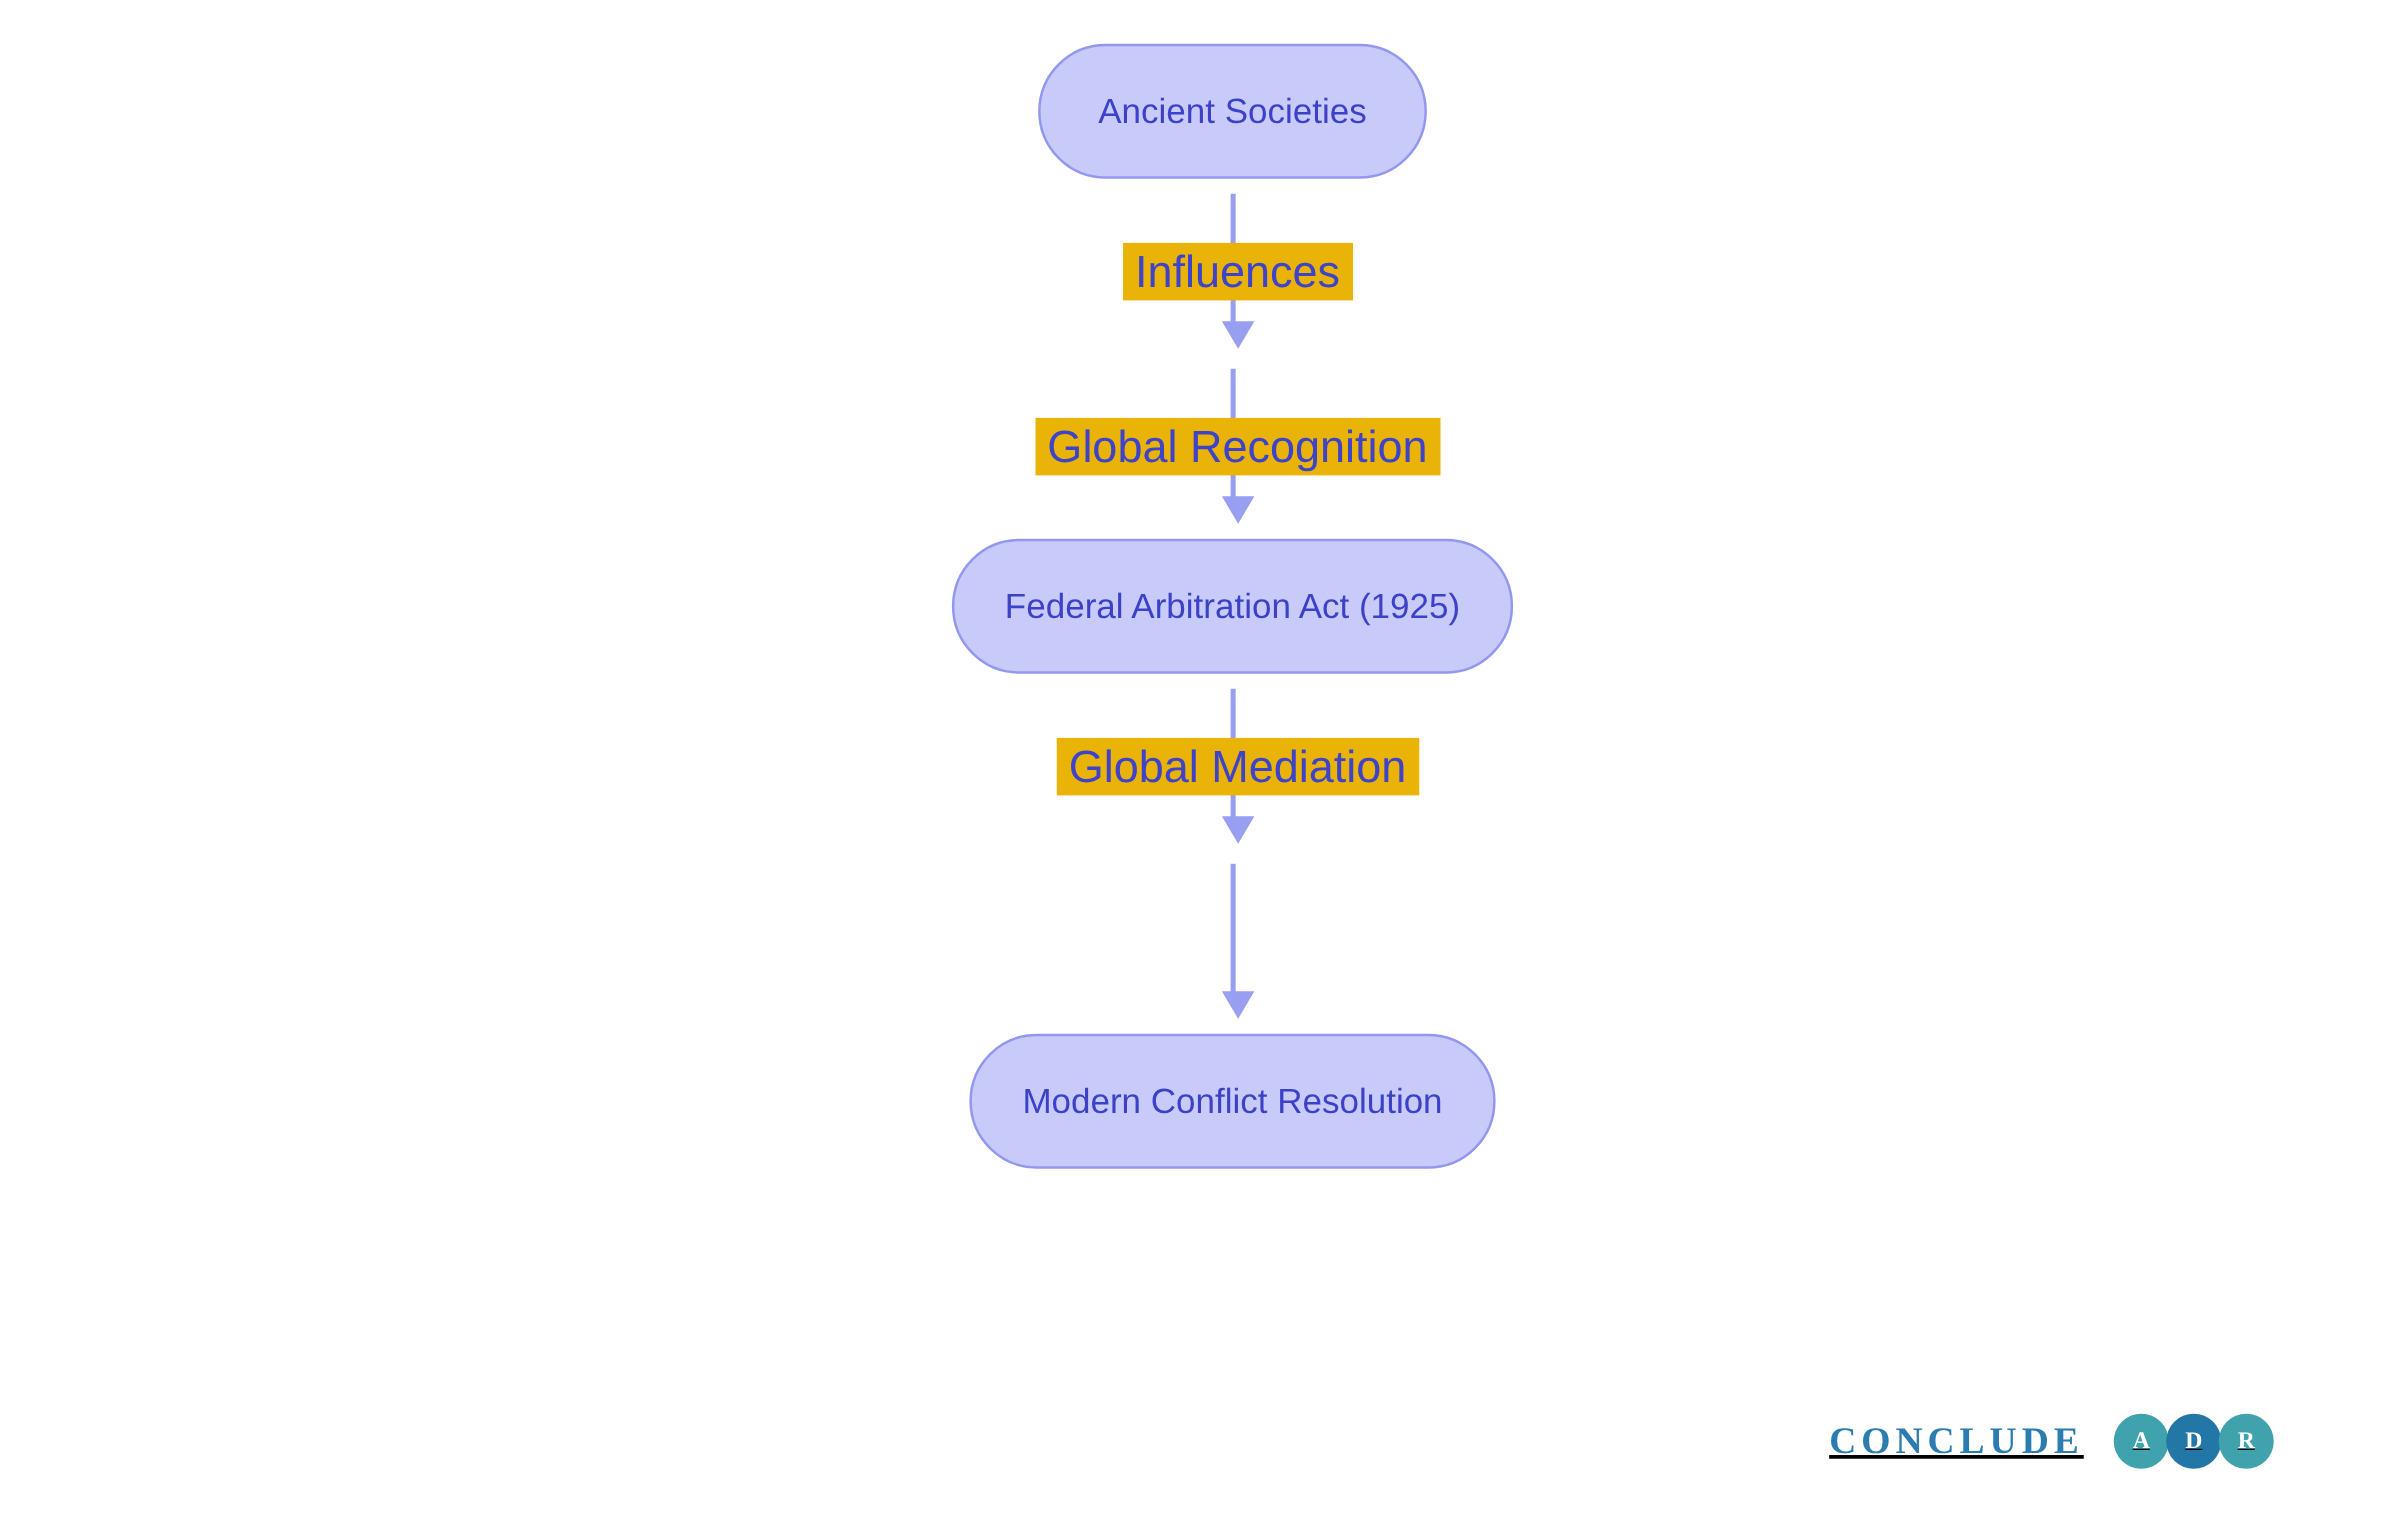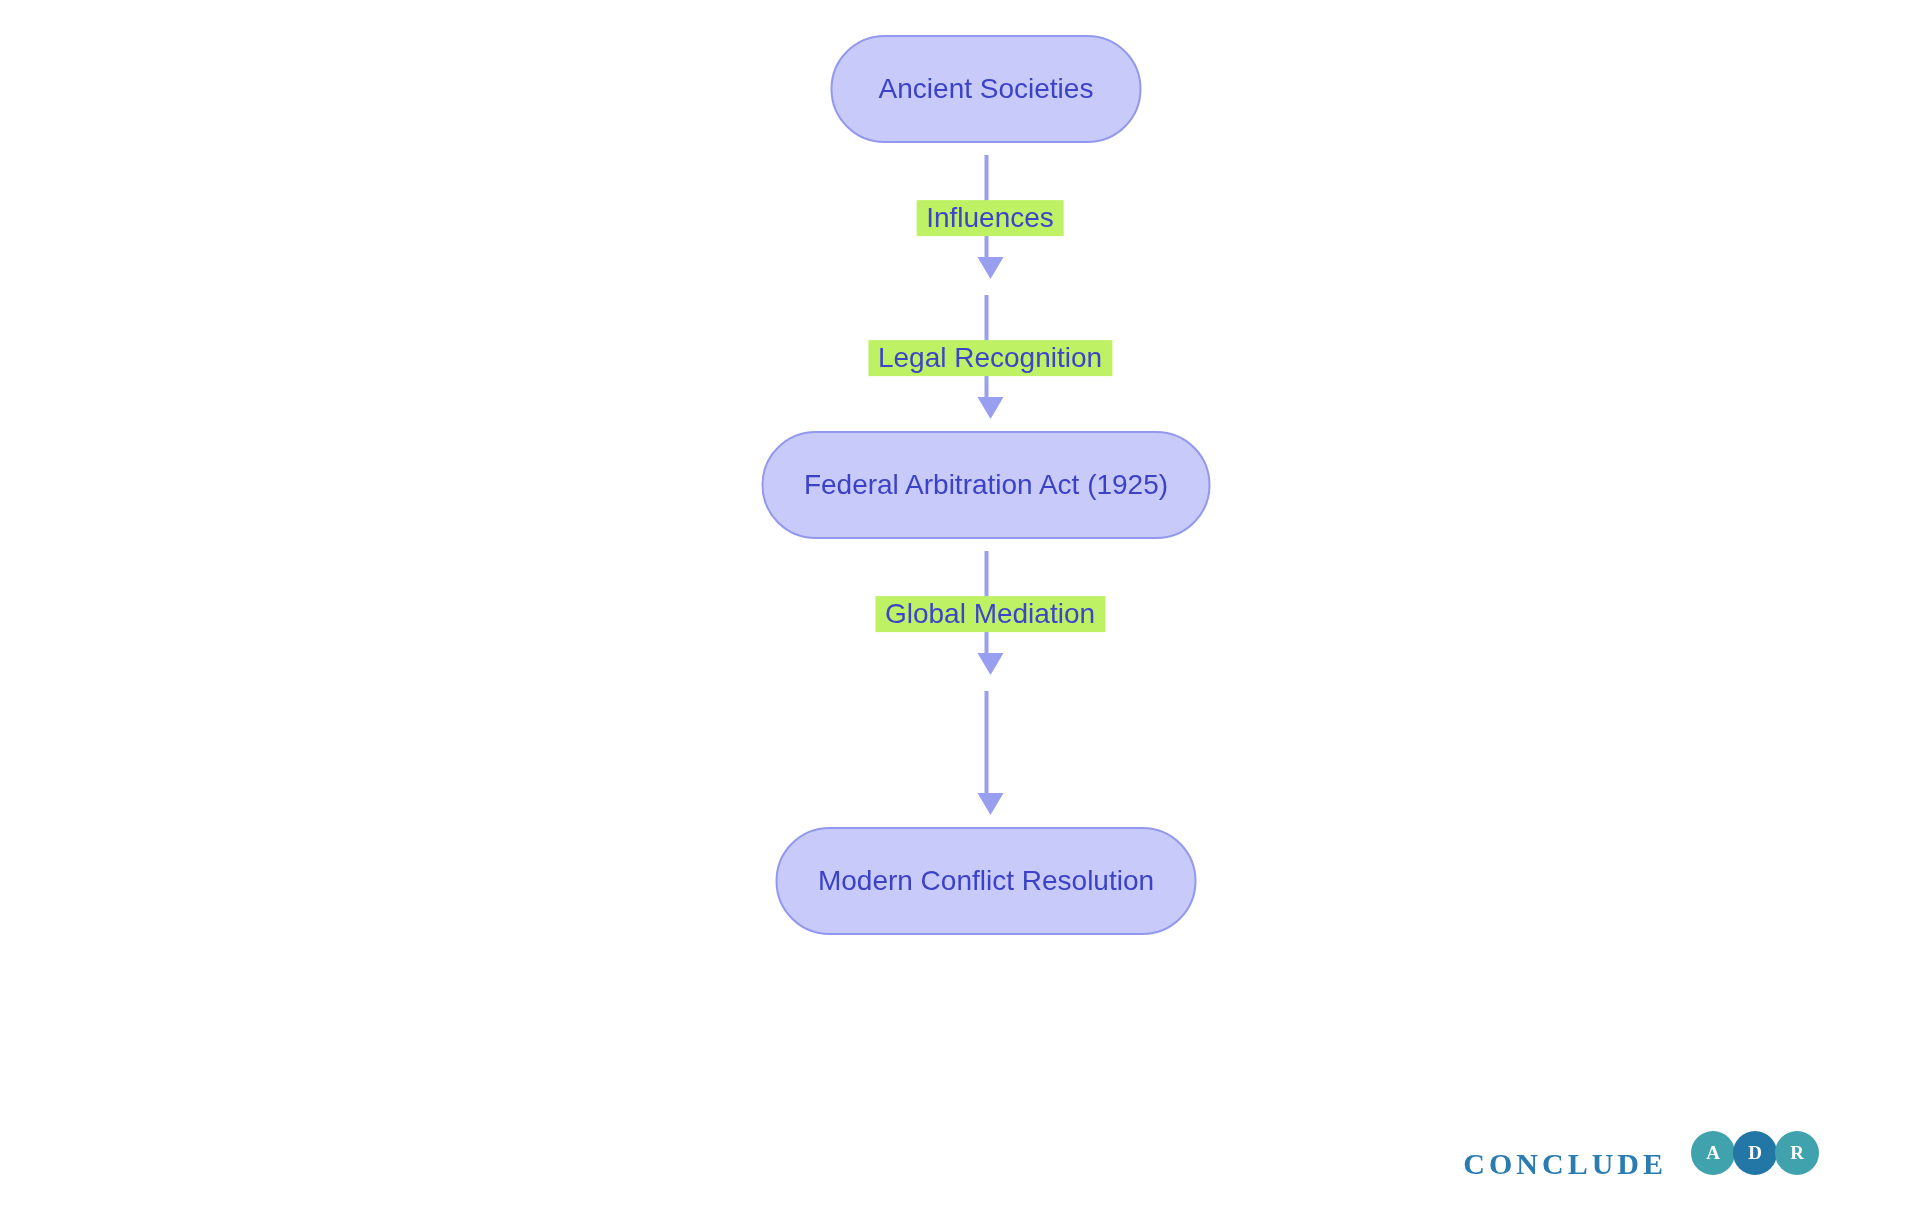--- a/index.html
+++ b/index.html
@@ -63,34 +63,35 @@
     width: 0; height: 0;
     border-left: 13px solid transparent;
     border-right: 13px solid transparent;
     border-top: 22px solid #989ef0;
   }
   .edge-label {
     position: absolute;
     left: 50%;
     top: 50%;
     transform: translate(-50%, -58%);
-    background: #bef264;
+    background: #eab308;
     padding: 2px 10px;
     color: #3e44c9;
-    font-size: 28px;
+    font-size: 36px;
     white-space: nowrap;
   }
 
   
   .logo {
     position: absolute;
     right: 93px;
     bottom: 32px;
     display: flex;
-    align-items: flex-end;
+    align-items: center;
+    text-decoration: underline;
   }
   .logo-word {
     font-family: "Liberation Serif", serif;
     font-weight: bold;
     font-size: 30px;
     letter-spacing: 4px;
     color: #2b7cb0;
     margin-right: 16px;
     line-height: 1;
   }
@@ -128,21 +129,21 @@
     <div class="connector">
       <div class="line"></div>
       <div class="arrowhead"></div>
       <div class="edge-label">Influences</div>
     </div>
 
 
     <div class="connector">
       <div class="line"></div>
       <div class="arrowhead"></div>
-      <div class="edge-label">Legal Recognition</div>
+      <div class="edge-label">Global Recognition</div>
     </div>
 
     <div class="node w3">
       <span>Federal Arbitration Act (1925)</span>
     </div>
 
     <div class="connector">
       <div class="line"></div>
       <div class="arrowhead"></div>
       <div class="edge-label">Global Mediation</div>

